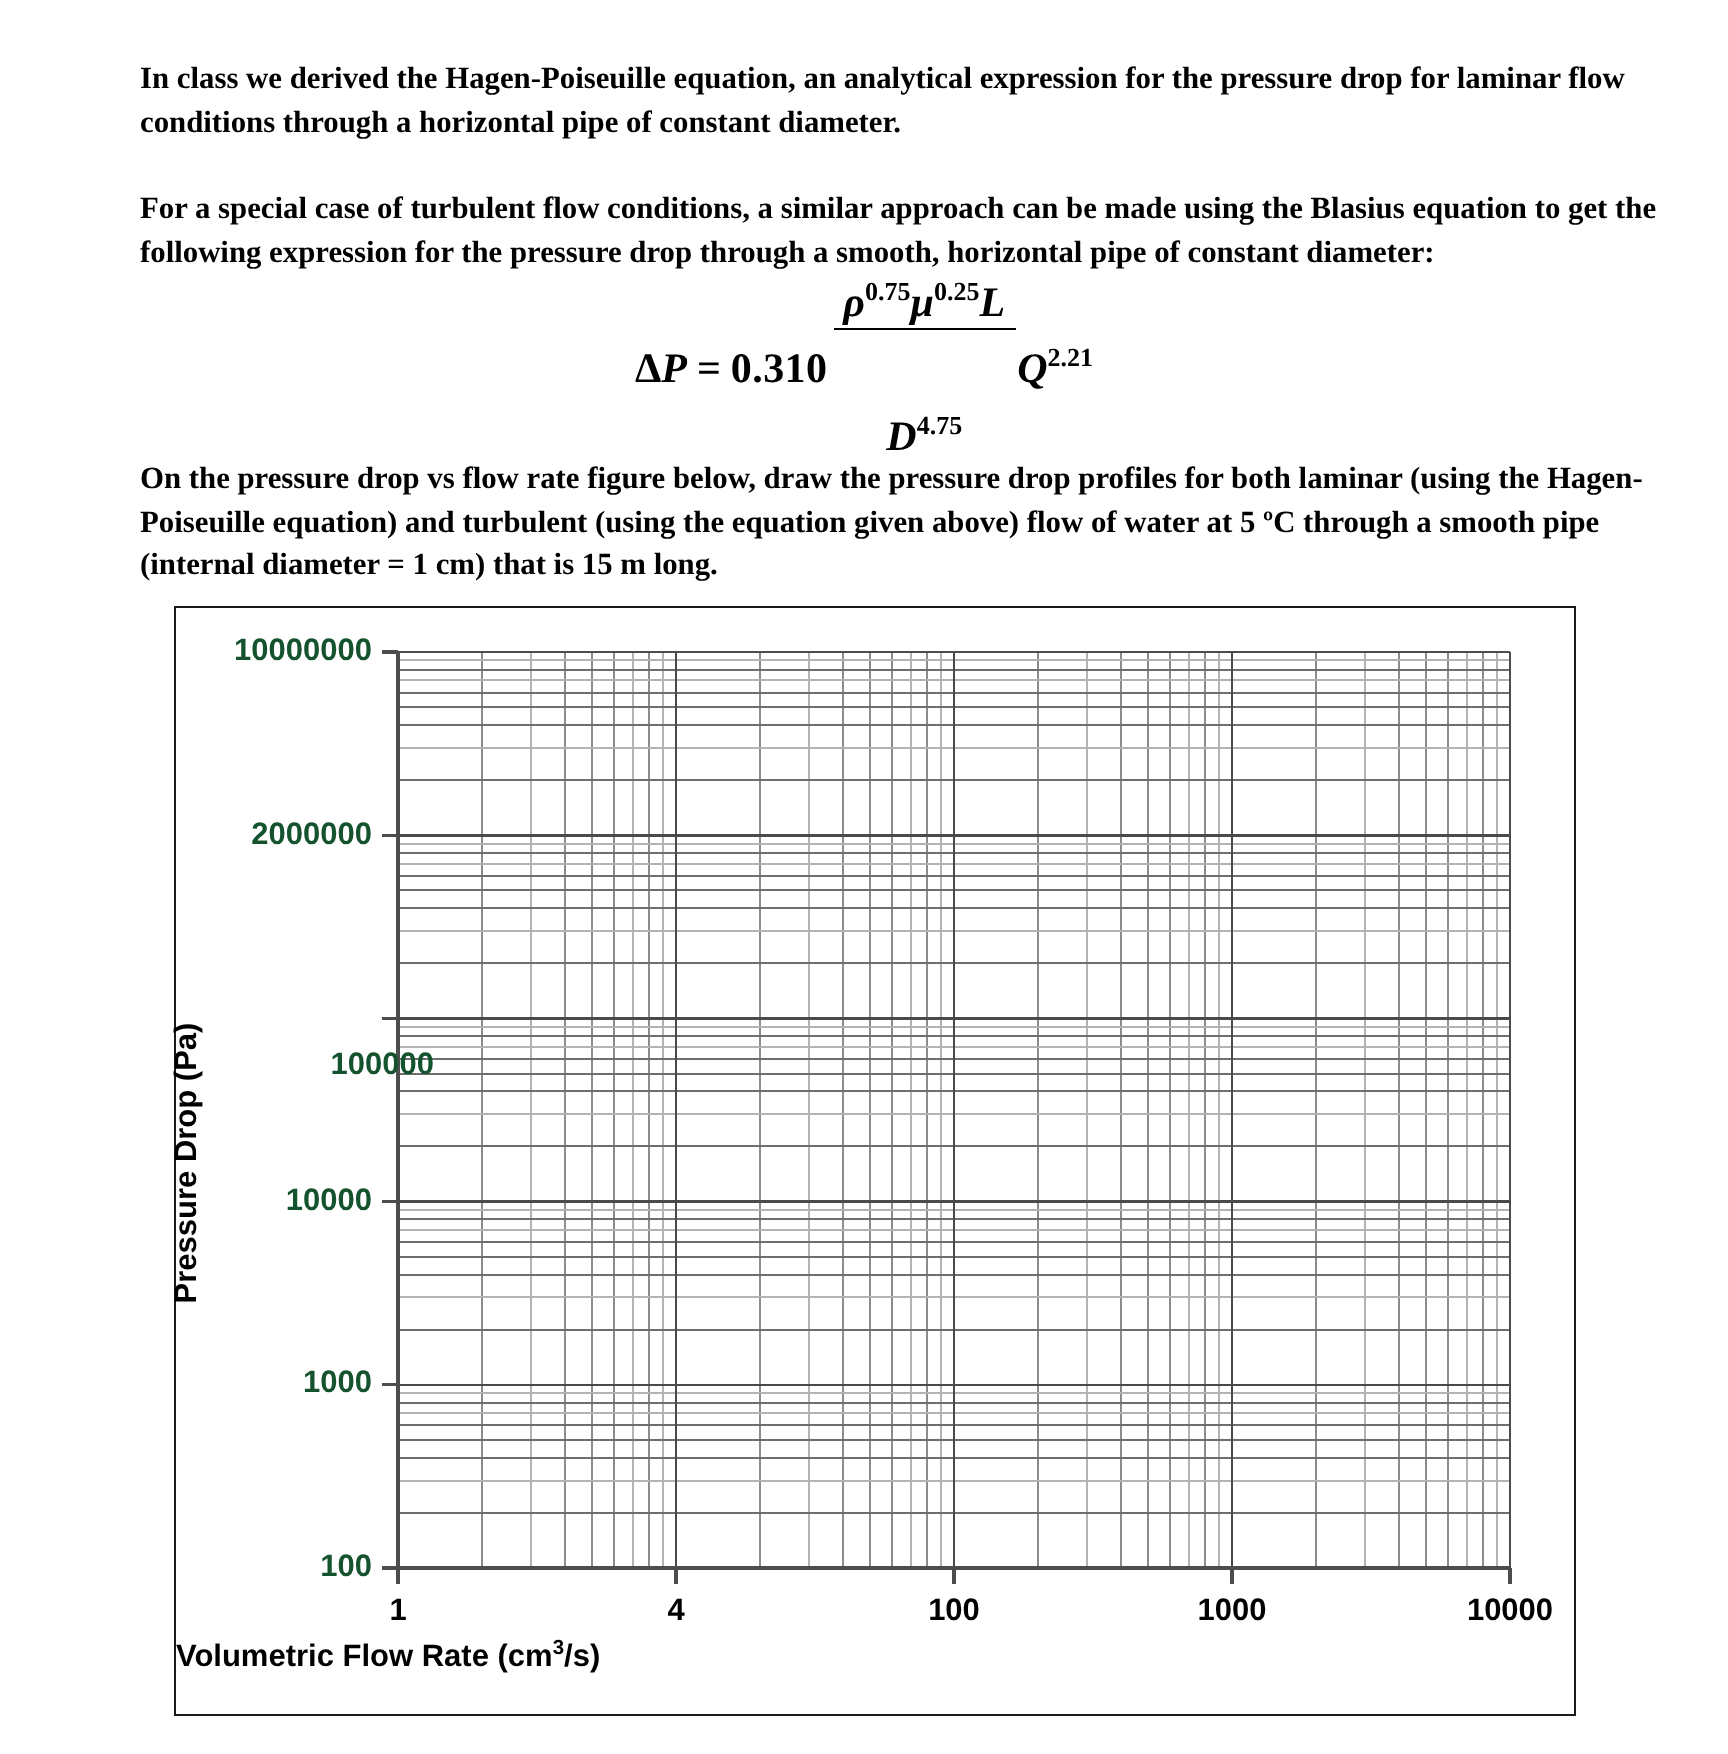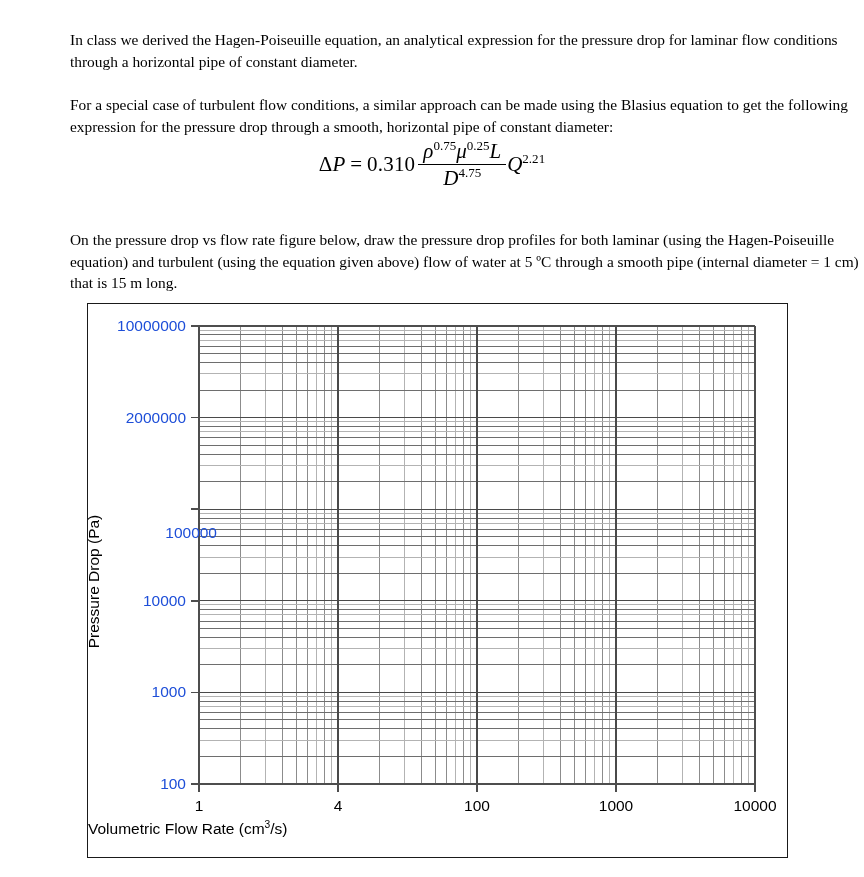--- a/index.html
+++ b/index.html
@@ -14,20 +14,21 @@
     position: relative;
     font-family: "Liberation Serif", "DejaVu Serif", serif;
     color: #000000;
     overflow: hidden;
   }
   #page {
     position: absolute;
     left: 0; top: 0;
     width: 864px;
     height: 877px;
+    font-weight: bold;
   }
   .prose {
     position: absolute;
     left: 70px;
     width: 790px;
     font-size: 15.4px;
     line-height: 21.5px;
     text-align: left;
     color: #000;
   }
@@ -55,20 +56,21 @@
   .eq-delta { font-style: normal; }
   .eq-op { margin: 0 5px; }
   .eq-coef { margin-right: 2px; letter-spacing: 0.2px; }
   .frac {
     display: inline-flex;
     flex-direction: column;
     align-items: center;
     justify-content: center;
     vertical-align: middle;
     margin: 0 1px;
+    gap: 40px;
   }
   .frac .num {
     padding: 0 5px 1px 5px;
     border-bottom: 1.4px solid #000;
     line-height: 1.15;
   }
   .frac .den {
     padding: 1px 5px 0 5px;
     line-height: 1.15;
   }
@@ -101,21 +103,21 @@
     position: absolute;
     left: 0; top: 0;
     width: 701px;
     height: 555px;
     display: block;
   }
   .tick-label-y {
     position: absolute;
     font-family: "Liberation Sans", "DejaVu Sans", sans-serif;
     font-size: 15.5px;
-    color: #1d4ed8;
+    color: #14532d;
     text-align: right;
     white-space: nowrap;
     transform: translateY(-50%);
   }
   .tick-label-x {
     position: absolute;
     font-family: "Liberation Sans", "DejaVu Sans", sans-serif;
     font-size: 15.5px;
     color: #000;
     text-align: center;

